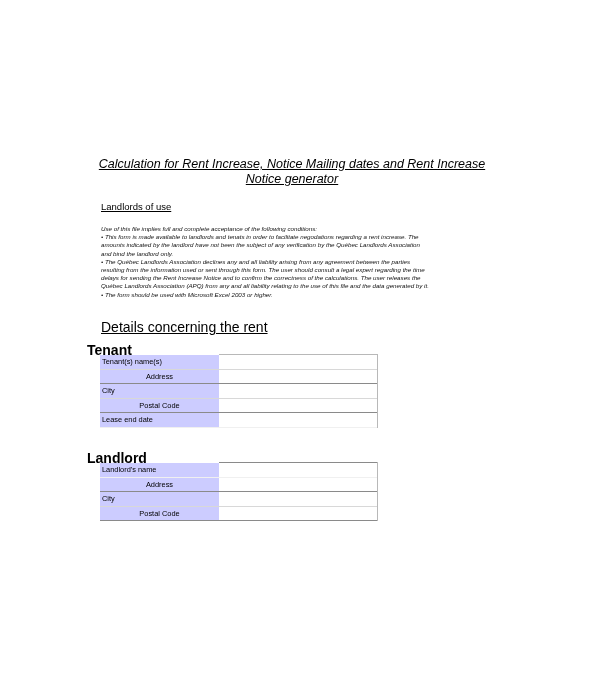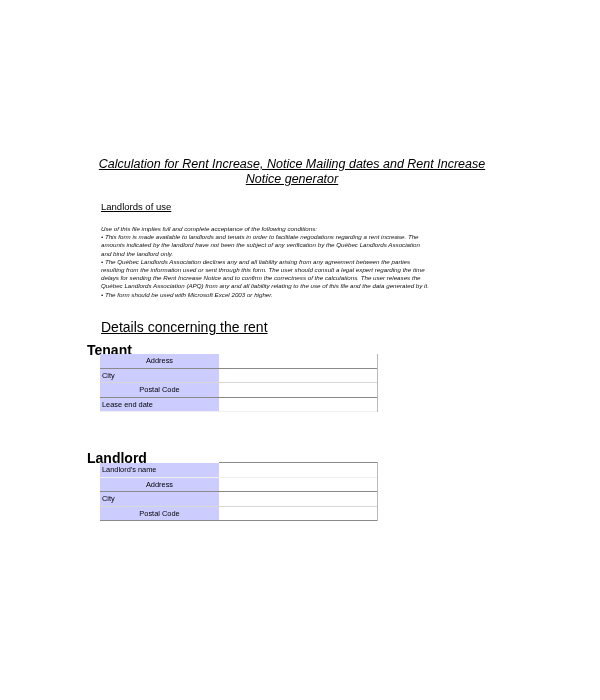--- a/index.html
+++ b/index.html
@@ -37,20 +37,24 @@
   <div>• The Québec Landlords Association declines any and all liability arising from any agreement between the parties resulting from the information used or sent through this form. The user should consult a legal expert regarding the time delays for sending the Rent Increase Notice and to confirm the correctness of the calculations. The user releases the Québec Landlords Association (APQ) from any and all liability relating to the use of this file and the data generated by it.</div>
   <div>• The form should be used with Microsoft Excel 2003 or higher.</div>
 </div>
 
 <div class="details-heading">Details concerning the rent</div>
 
 <div class="section-label" style="top:342px;">Tenant</div>
 
 <table class="form-table" style="top:354px;">
   <tbody>
+      <tr class="first">
+    <td class="lbl">Tenant(s) name(s)</td>
+    <td class="val"></td>
+  </tr>
   <tr class="dark">
     <td class="lbl">Address</td>
     <td class="val"></td>
   </tr>
   <tr>
     <td class="lbl">City</td>
     <td class="val"></td>
   </tr>
   <tr class="dark">
     <td class="lbl">Postal Code</td>

